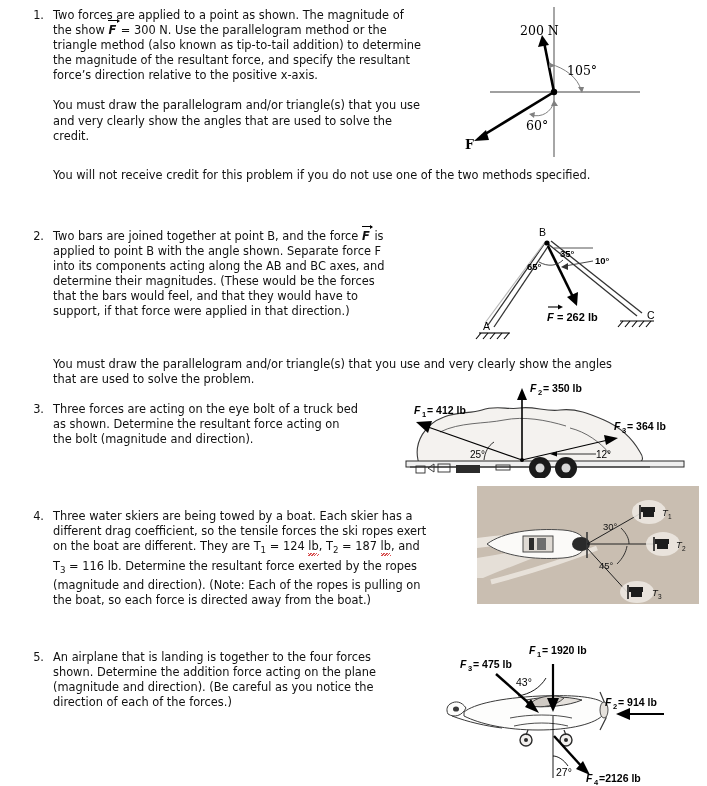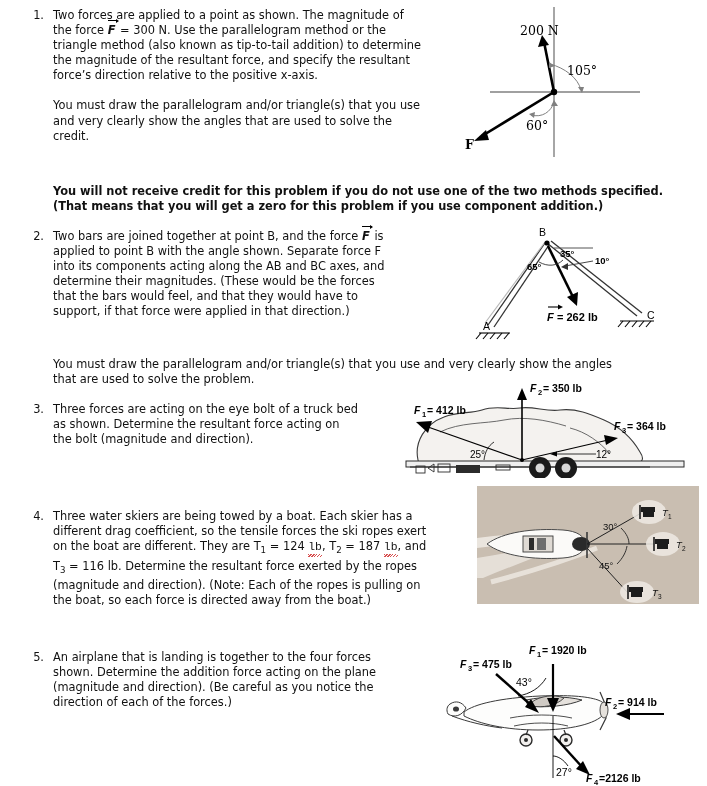--- a/index.html
+++ b/index.html
@@ -58,21 +58,20 @@
     top: -4.5px;
     width: 0; height: 0;
     border-left: 3px solid #000;
     border-top: 2px solid transparent;
     border-bottom: 2px solid transparent;
   }
   sub { font-size: 0.76em; }
   .spell {
     position: relative;
     display: inline-block;
-    font-family: Liberation Mono, monospace;
   }
   .spell::after {
     content: "";
     position: absolute;
     left: 0; right: 0; bottom: -2px;
     height: 3px;
     background:
       repeating-linear-gradient(135deg,
         #d03030 0px, #d03030 1px, transparent 1px, transparent 2px);
     opacity: .85;
@@ -90,34 +89,33 @@
 </style>
 </head>
 <body>
 
 <div class="page">
 
   <div class="prob" style="left:22px; top:8px; width:455px;">
     <span class="num">1.</span>
     <div class="body">
       <p><span>Two forces are applied to a point as shown. The magnitude of</span></p>
-      <p><span>the force </span><span class="vecF">F<span class="arrowhead"></span></span><span> = 300 N.  Use the parallelogram method or the</span></p>
+      <p><span>the show </span><span class="vecF">F<span class="arrowhead"></span></span><span> = 300 N.  Use the parallelogram method or the</span></p>
       <p><span>triangle method (also known as tip-to-tail addition) to determine</span></p>
       <p><span>the magnitude of the resultant force, and specify the resultant</span></p>
       <p><span>force’s direction relative to the positive x-axis.</span></p>
       <p class="gap"><span>You must draw the parallelogram and/or triangle(s) that you use</span></p>
       <p><span>and very clearly show the angles that are used to solve the</span></p>
       <p><span>credit.</span></p>
     </div>
   </div>
 
-  <div class="prob" style="left:22px; top:184px; width:660px;font-weight:bold;">
+  <div class="prob" style="left:22px; top:168px; width:660px;">
     <div class="body">
       <p><span>You will not receive credit for this problem if you do not use one of the two methods specified.</span></p>
-      <p><span>(That means that you will get a zero for this problem if you use component addition.)</span></p>
     </div>
   </div>
 
   <div class="fig" style="left:465px; top:2px;">
     <svg width="227" height="162" viewBox="0 0 227 162">
 
       <line x1="89" y1="5" x2="89" y2="155" stroke="#808080" stroke-width="1.4"></line>
       <line x1="25" y1="90" x2="175" y2="90" stroke="#808080" stroke-width="1.4"></line>
 
       <circle cx="89" cy="90" r="3.2" fill="#000"></circle>

